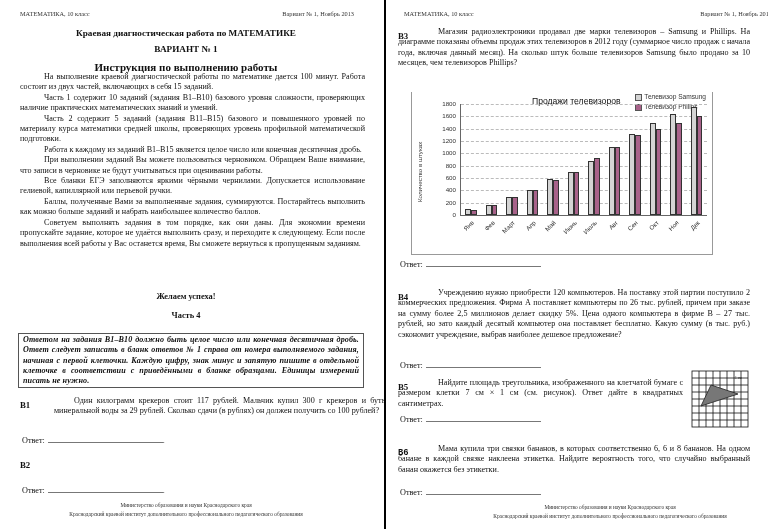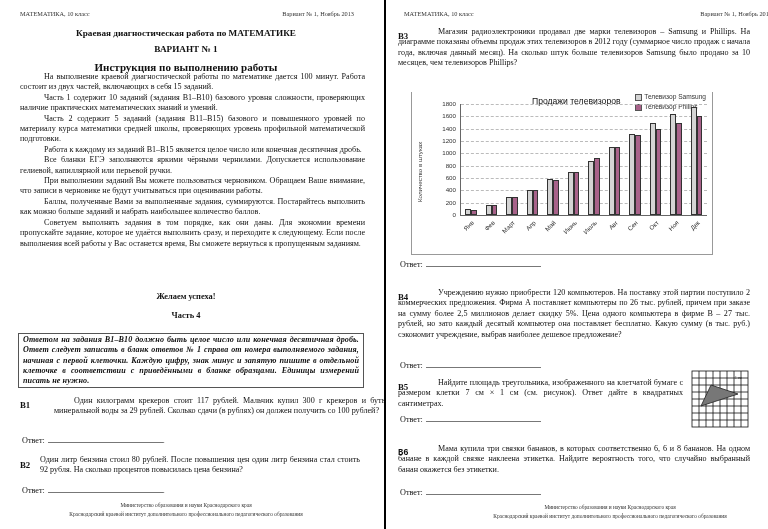--- a/index.html
+++ b/index.html
@@ -47,39 +47,38 @@
 
   <div class="abs title" style="top:28px;">Краевая диагностическая работа по МАТЕМАТИКЕ</div>
   <div class="abs title" style="top:44px;">ВАРИАНТ № 1</div>
   <div class="abs title" style="top:61px; font-size:11px;">Инструкция по выполнению работы</div>
 
   <div class="abs" style="left:20px; top:72px; width:345px;">
     <div class="para indent">На выполнение краевой диагностической работы по математике дается 100 минут. Работа состоит из двух частей, включающих в себя 15 заданий.</div>
     <div class="para indent">Часть 1 содержит 10 заданий (задания В1–В10) базового уровня сложности, проверяющих наличие практических математических знаний и умений.</div>
     <div class="para indent">Часть 2 содержит 5 заданий (задания В11–В15) базового и повышенного уровней по материалу курса математики средней школы, проверяющих уровень профильной математической подготовки.</div>
     <div class="para indent">Работа к каждому из заданий В1–В15 является целое число или конечная десятичная дробь.</div>
+    <div class="para indent">При выполнении заданий Вы можете пользоваться черновиком. Обращаем Ваше внимание, что записи в черновике не будут учитываться при оценивании работы.</div>
     <div class="para indent">Все бланки ЕГЭ заполняются яркими чёрными чернилами. Допускается использование гелиевой, капиллярной или перьевой ручки.</div>
-    <div class="para indent">При выполнении заданий Вы можете пользоваться черновиком. Обращаем Ваше внимание, что записи в черновике не будут учитываться при оценивании работы.</div>
     <div class="para indent">Баллы, полученные Вами за выполненные задания, суммируются. Постарайтесь выполнить как можно больше заданий и набрать наибольшее количество баллов.</div>
     <div class="para indent">Советуем выполнять задания в том порядке, как они даны. Для экономии времени пропускайте задание, которое не удаётся выполнить сразу, и переходите к следующему. Если после выполнения всей работы у Вас останется время, Вы сможете вернуться к пропущенным заданиям.</div>
   </div>
 
   <div class="abs title" style="top:292px; font-size:8.4px;">Желаем успеха!</div>
   <div class="abs title" style="top:311px; font-size:8.4px;">Часть 4</div>
 
   <div class="abs boxed" style="left:18px; top:333px; width:336px;">Ответом на задания В1–В10 должно быть целое число или конечная десятичная дробь. Ответ следует записать в бланк ответов № 1 справа от номера выполняемого задания, начиная с первой клеточки. Каждую цифру, знак минус и запятую пишите в отдельной клеточке в соответствии с приведёнными в бланке образцами. Единицы измерений писать не нужно.</div>
 
   <div class="qlabel" style="left:20px; top:400px;">B1</div>
   <div class="abs para" style="left:20px; top:396px; width:345px; text-indent:20px;margin-left:34px;">Один килограмм крекеров стоит 117 рублей. Мальчик купил 300 г крекеров и бутылку минеральной воды за 29 рублей. Сколько сдачи (в рублях) он должен получить со 100 рублей?</div>
   <div class="answer" style="left:22px; top:434px;">
     <span>Ответ:</span><span class="line"></span>.
   </div>
 
   <div class="qlabel" style="left:20px; top:460px;">B2</div>
-  <div class="abs para" style="left:40px; top:455px; width:320px;">Один литр бензина стоил 80 рублей. После повышения цен один литр бензина стал стоить 92 рубля. На сколько процентов повысилась цена бензина?</div>
   <div class="answer" style="left:22px; top:484px;">
     <span>Ответ:</span><span class="line"></span>.
   </div>
 
   <div class="footer" style="top:501px;">
     <div>Министерство образования и науки Краснодарского края</div>
     <div>Краснодарский краевой институт дополнительного профессионального педагогического образования</div>
   </div>
 </div>
 

